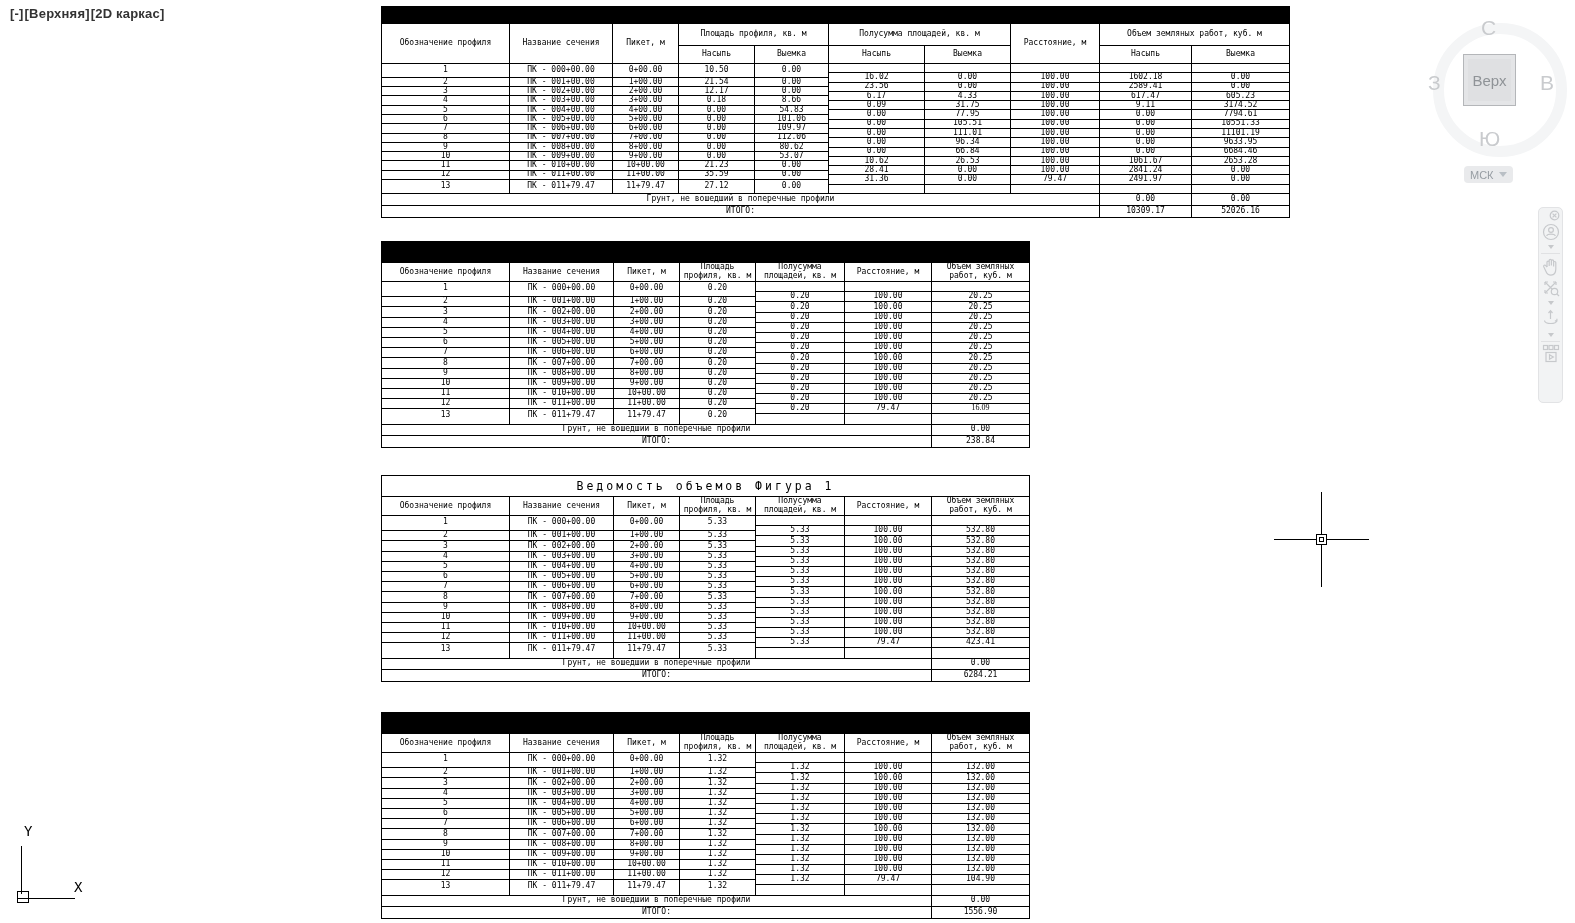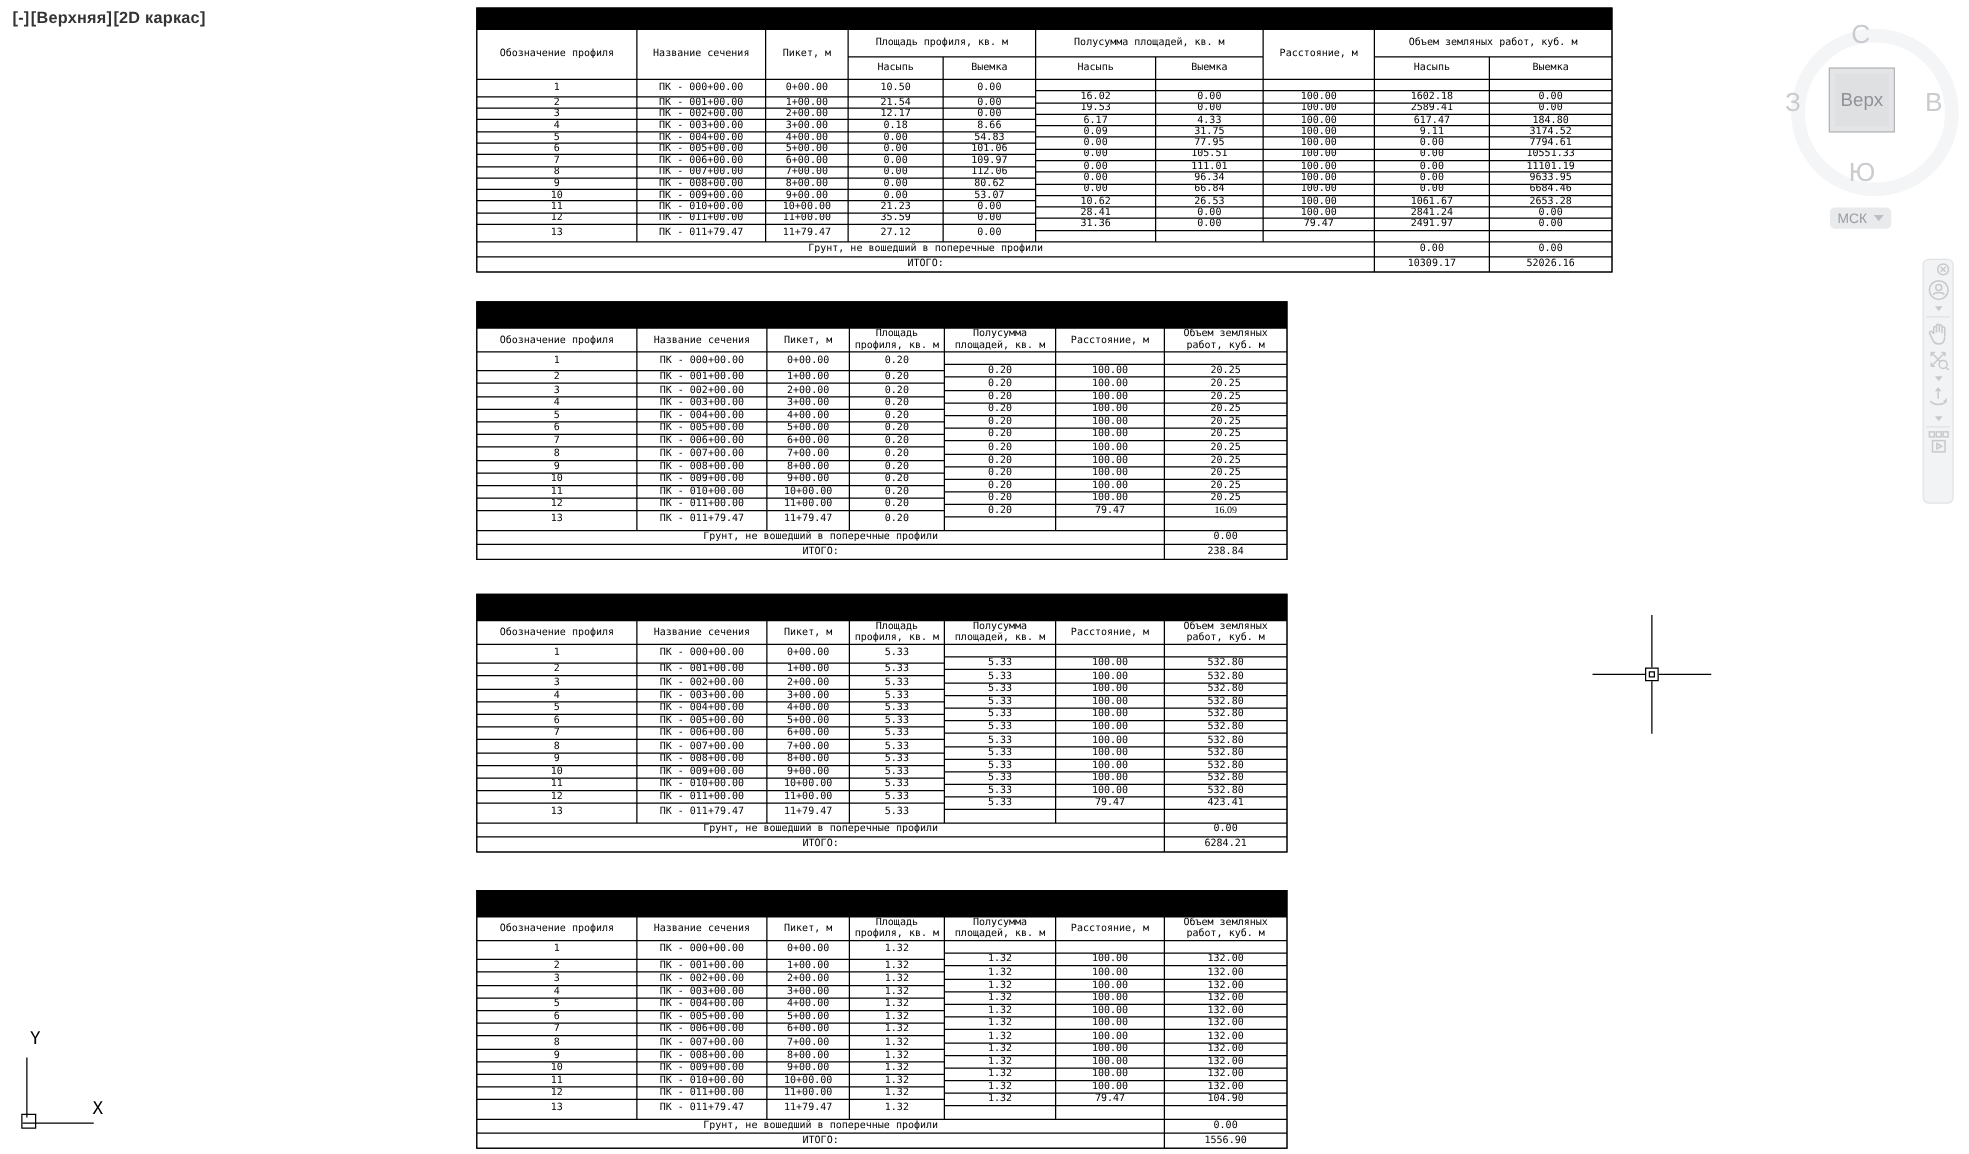--- a/index.html
+++ b/index.html
@@ -173,30 +173,30 @@
       <div class="cell" style="grid-area: 4 / 6 / span 2;"></div>
       <div class="cell" style="grid-area: 4 / 7 / span 2;"></div>
       <div class="cell" style="grid-area: 4 / 8 / span 2;"></div>
       <div class="cell" style="grid-area: 4 / 9 / span 2;"></div>
       <div class="cell" style="grid-area: 4 / 10 / span 2;"></div>
       <div class="cell" style="grid-area: 6 / 6 / span 2;">16.02</div>
       <div class="cell" style="grid-area: 6 / 7 / span 2;">0.00</div>
       <div class="cell" style="grid-area: 6 / 8 / span 2;">100.00</div>
       <div class="cell" style="grid-area: 6 / 9 / span 2;">1602.18</div>
       <div class="cell" style="grid-area: 6 / 10 / span 2;">0.00</div>
-      <div class="cell" style="grid-area: 8 / 6 / span 2;">19.53</div>
+      <div class="cell" style="grid-area: 8 / 6 / span 2;">23.56</div>
       <div class="cell" style="grid-area: 8 / 7 / span 2;">0.00</div>
       <div class="cell" style="grid-area: 8 / 8 / span 2;">100.00</div>
       <div class="cell" style="grid-area: 8 / 9 / span 2;">2589.41</div>
       <div class="cell" style="grid-area: 8 / 10 / span 2;">0.00</div>
       <div class="cell" style="grid-area: 10 / 6 / span 2;">6.17</div>
       <div class="cell" style="grid-area: 10 / 7 / span 2;">4.33</div>
       <div class="cell" style="grid-area: 10 / 8 / span 2;">100.00</div>
       <div class="cell" style="grid-area: 10 / 9 / span 2;">617.47</div>
-      <div class="cell" style="grid-area: 10 / 10 / span 2;">184.80</div>
+      <div class="cell" style="grid-area: 10 / 10 / span 2;">605.23</div>
       <div class="cell" style="grid-area: 12 / 6 / span 2;">0.09</div>
       <div class="cell" style="grid-area: 12 / 7 / span 2;">31.75</div>
       <div class="cell" style="grid-area: 12 / 8 / span 2;">100.00</div>
       <div class="cell" style="grid-area: 12 / 9 / span 2;">9.11</div>
       <div class="cell" style="grid-area: 12 / 10 / span 2;">3174.52</div>
       <div class="cell" style="grid-area: 14 / 6 / span 2;">0.00</div>
       <div class="cell" style="grid-area: 14 / 7 / span 2;">77.95</div>
       <div class="cell" style="grid-area: 14 / 8 / span 2;">100.00</div>
       <div class="cell" style="grid-area: 14 / 9 / span 2;">0.00</div>
       <div class="cell" style="grid-area: 14 / 10 / span 2;">7794.61</div>
@@ -348,20 +348,21 @@
       <div class="cell" style="grid-area: 27 / 7 / span 2; font-family: Liberation Serif, serif;">16.09</div>
       <div class="cell" style="grid-area: 29 / 5 / span 2;"></div>
       <div class="cell" style="grid-area: 29 / 6 / span 2;"></div>
       <div class="cell" style="grid-area: 29 / 7 / span 2;"></div>
       <div class="cell" style="grid-area: 31 / 1 / auto / span 6;">Грунт, не вошедший в поперечные профили</div>
       <div class="cell" style="grid-area: 31 / 7;">0.00</div>
       <div class="cell" style="grid-area: 32 / 1 / auto / span 6;">ИТОГО:</div>
       <div class="cell" style="grid-area: 32 / 7;">238.84</div>
     </div>
     <div class="cadtable" style="left: 381px; top: 475px; grid-template-columns: 127px 103px 65px 75px 88px 86px 97px; grid-template-rows: 20px 18px repeat(28, 4.1px) 10px 11px;">
+      <div class="cell title" style="grid-area: 1 / 1 / auto / span 7;">Ведомость объемов Фигура 1</div>
       <div class="cell hdr" style="grid-area: 2 / 1;">Обозначение профиля</div>
       <div class="cell hdr" style="grid-area: 2 / 2;">Название сечения</div>
       <div class="cell hdr" style="grid-area: 2 / 3;">Пикет, м</div>
       <div class="cell hdr" style="grid-area: 2 / 4;">Площадь профиля, кв. м</div>
       <div class="cell hdr" style="grid-area: 2 / 5;">Полусумма площадей, кв. м</div>
       <div class="cell hdr" style="grid-area: 2 / 6;">Расстояние, м</div>
       <div class="cell hdr" style="grid-area: 2 / 7;">Объем земляных работ, куб. м</div>
       <div class="cell top" style="grid-area: 3 / 1 / span 3;">1</div>
       <div class="cell top" style="grid-area: 3 / 2 / span 3;">ПК - 000+00.00</div>
       <div class="cell top" style="grid-area: 3 / 3 / span 3;">0+00.00</div>

